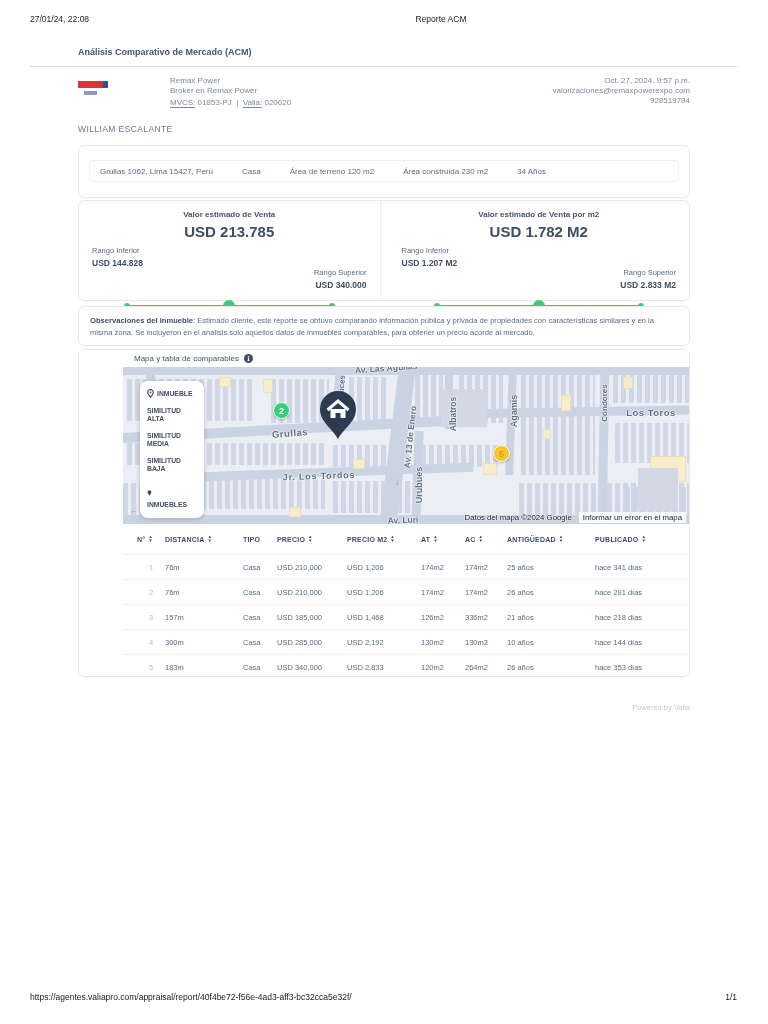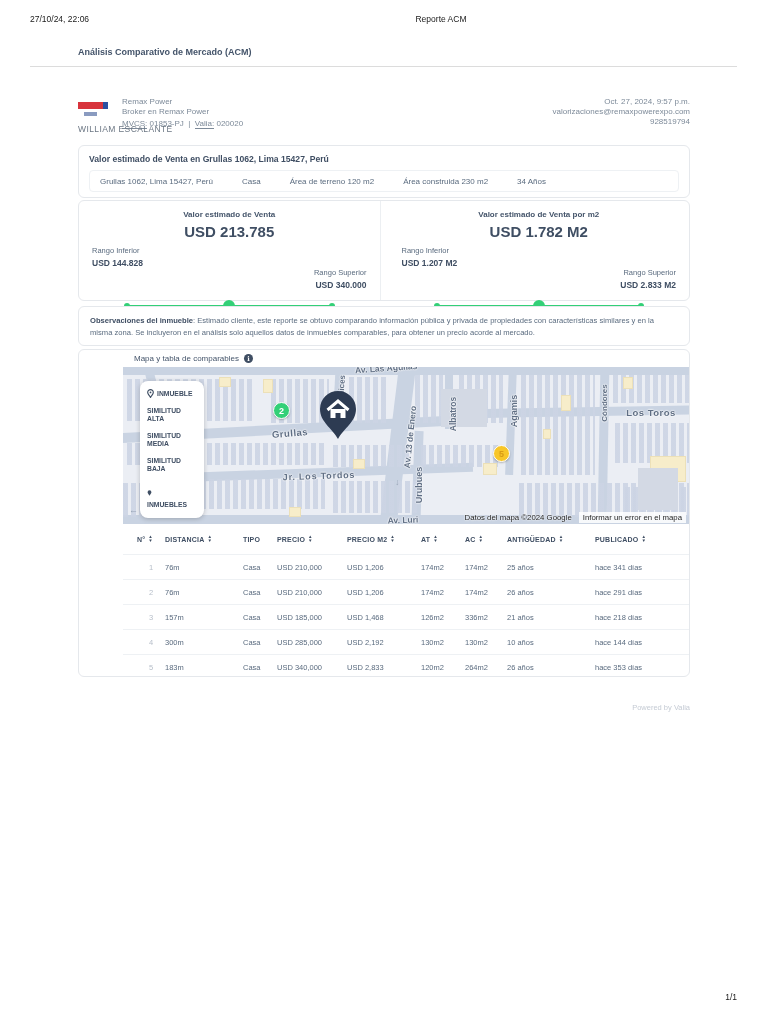--- a/index.html
+++ b/index.html
@@ -9,21 +9,21 @@
   
   .ph-date { position:absolute; left:30px; top:14px; font-size:8.5px; color:#1a1a1a; }
   .ph-title { position:absolute; left:441px; top:14px; transform:translateX(-50%); font-size:8.5px; color:#1a1a1a; }
   .pf-url { position:absolute; left:30px; top:992px; font-size:8.5px; color:#1a1a1a; }
   .pf-page { position:absolute; right:31px; top:992px; font-size:8.5px; color:#1a1a1a; }
 
   .page-title { position:absolute; left:78px; top:47px; font-size:9px; font-weight:bold; color:#44546a; }
   .rule { position:absolute; left:30px; right:31px; top:66px; height:1px; background:#dcdcdc; }
 
   
-  .broker { position:absolute; left:78px; top:97px; width:612px; display:flex; }
+  .broker { position:absolute; left:78px; top:76px; width:612px; display:flex;gap:48px; }
   .logo { width:32px; margin-top:5px; }
   .logo-bar1 { width:30px; height:7px; background:#d8343c; position:relative; }
   .logo-bar1 i { position:absolute; right:0; top:0; width:5px; height:7px; background:#2b50a1; }
   .logo-bar2 { width:13px; height:4px; background:#8a9bc0; margin:3px 0 0 6px; }
   .broker-info { margin-left:12px; font-size:8px; color:#7d8a99; line-height:9.5px; }
   .broker-ids { margin-top:3px; }
   .u-link { border-bottom:1px solid #7d8a99; cursor:pointer; }
   .broker-right { margin-left:auto; text-align:right; font-size:8px; color:#7d8a99; line-height:10px; }
   .agent { position:absolute; left:78px; top:124px; font-size:8.5px; color:#6b7683; letter-spacing:.4px; }
 
@@ -91,21 +91,21 @@
   .c.n { color:#b6bec9; text-align:center; }
   .icobtn { background:none; border:none; padding:0; display:flex; align-items:center; justify-content:center; cursor:pointer; }
 
   .powered { position:absolute; right:78px; top:703px; font-size:7.5px; color:#c5cbd4; }
 </style>
 </head>
 <body>
 
 <div class="page">
 
-  <span class="ph-date">27/10/24, 22:06</span>
+  <span class="ph-date">27/01/24, 22:08</span>
   <span class="ph-title">Reporte ACM</span>
 
   <div class="page-title">Análisis Comparativo de Mercado (ACM)</div>
   <div class="rule"></div>
 
   <div class="broker">
     <div class="logo">
       <div class="logo-bar1">
           <i></i>
         </div>
@@ -125,21 +125,20 @@
     <div class="broker-right">
       <div>Oct. 27, 2024, 9:57 p.m.</div>
       <div>valorizaciones@remaxpowerexpo.com</div>
       <div>928519794</div>
     </div>
   </div>
 
   <div class="agent">WILLIAM ESCALANTE</div>
 
   <section class="card card-prop">
-    <div class="prop-title">Valor estimado de Venta en Grullas 1062, Lima 15427, Perú</div>
     <div class="prop-row">
       <span>Grullas 1062, Lima 15427, Perú</span>
       <span>Casa</span>
       <span>Área de terreno 120 m2</span>
       <span>Área construida 230 m2</span>
       <span>34 Años</span>
     </div>
   </section>
 
   <section class="card card-est">
@@ -472,14 +471,15 @@
           <svg width="12" height="9" viewBox="0 0 12 9">
             <path d="M1 4.5 C2.5 1.8 4 .8 6 .8 C8 .8 9.5 1.8 11 4.5 C9.5 7.2 8 8.2 6 8.2 C4 8.2 2.5 7.2 1 4.5Z" fill="none" stroke="#3f4e63"></path>
             <circle cx="6" cy="4.5" r="1.7" fill="#3f4e63"></circle>
           </svg>
         </button>
     </div>
   </section>
 
   <div class="powered">Powered by Valia</div>
 
+  <span class="pf-url">https://agentes.valiapro.com/appraisal/report/40f4be72-f56e-4ad3-aff3-bc32cca5e32f/</span>
   <span class="pf-page">1/1</span>
 </div>
 
 </body></html>

